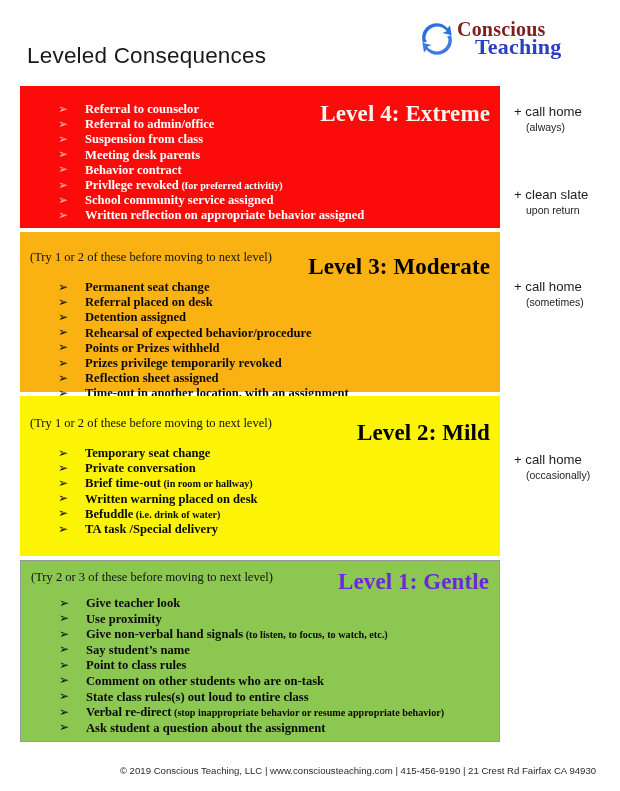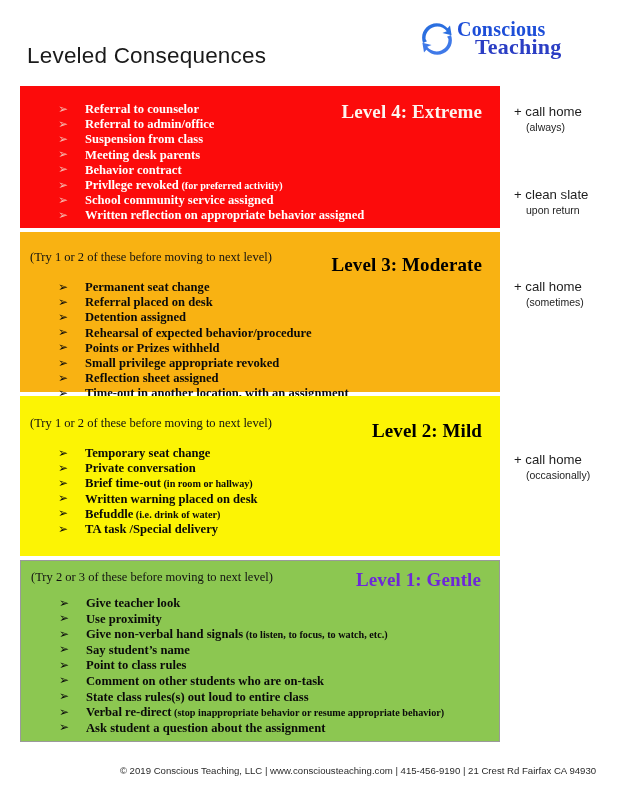--- a/index.html
+++ b/index.html
@@ -48,21 +48,21 @@
     position: absolute;
     left: 38px; top: 0;
     width: 144px; height: 46px;
   }
   .logo-line1 {
     position: absolute;
     left: 0; top: 1px;
     font-family: "Liberation Serif", serif;
     font-weight: bold;
     font-size: 20px;
-    color: #1d4ed8;
+    color: #7f1d1d;
     letter-spacing: 0.2px;
     white-space: nowrap;
   }
   .logo-line2 {
     position: absolute;
     left: 18px; top: 17px;
     font-family: "Liberation Serif", serif;
     font-weight: bold;
     font-size: 22px;
     color: #2b3ec4;
@@ -77,24 +77,24 @@
     width: 480px;
     box-sizing: border-box;
   }
   .block-inner {
     position: relative;
     width: 100%;
     height: 100%;
   }
   .level-heading {
     position: absolute;
-    right: 18px;
-    font-family: "Liberation Serif", serif;
-    font-weight: bold;
-    font-size: 19px;
+    right: 10px;
+    font-family: "Liberation Serif", serif;
+    font-weight: bold;
+    font-size: 23px;
     white-space: nowrap;
     letter-spacing: 0.1px;
   }
   .try-note {
     position: absolute;
     left: 10px;
     font-family: "Liberation Serif", serif;
     font-size: 12.5px;
     color: #111111;
     white-space: nowrap;
@@ -262,21 +262,21 @@
 <div class="block" id="block-level3">
   <div class="block-inner">
     <div class="try-note">(Try 1 or 2 of these before moving to next level)</div>
     <div class="level-heading">Level 3: Moderate</div>
     <ul class="bullets">
         <li><span class="arrow">➢</span><span>Permanent seat change</span></li>
         <li><span class="arrow">➢</span><span>Referral placed on desk</span></li>
         <li><span class="arrow">➢</span><span>Detention assigned</span></li>
         <li><span class="arrow">➢</span><span>Rehearsal of expected behavior/procedure</span></li>
         <li><span class="arrow">➢</span><span>Points or Prizes withheld</span></li>
-        <li><span class="arrow">➢</span><span>Small privilege appropriate revoked</span></li>
+        <li><span class="arrow">➢</span><span>Prizes privilege temporarily revoked</span></li>
         <li><span class="arrow">➢</span><span>Reflection sheet assigned</span></li>
         <li><span class="arrow">➢</span><span>Time-out in another location, with an assignment</span></li>
       </ul>
   </div>
 </div>
 
 <div class="block" id="block-level2">
   <div class="block-inner">
     <div class="try-note">(Try 1 or 2 of these before moving to next level)</div>
     <div class="level-heading">Level 2: Mild</div>

